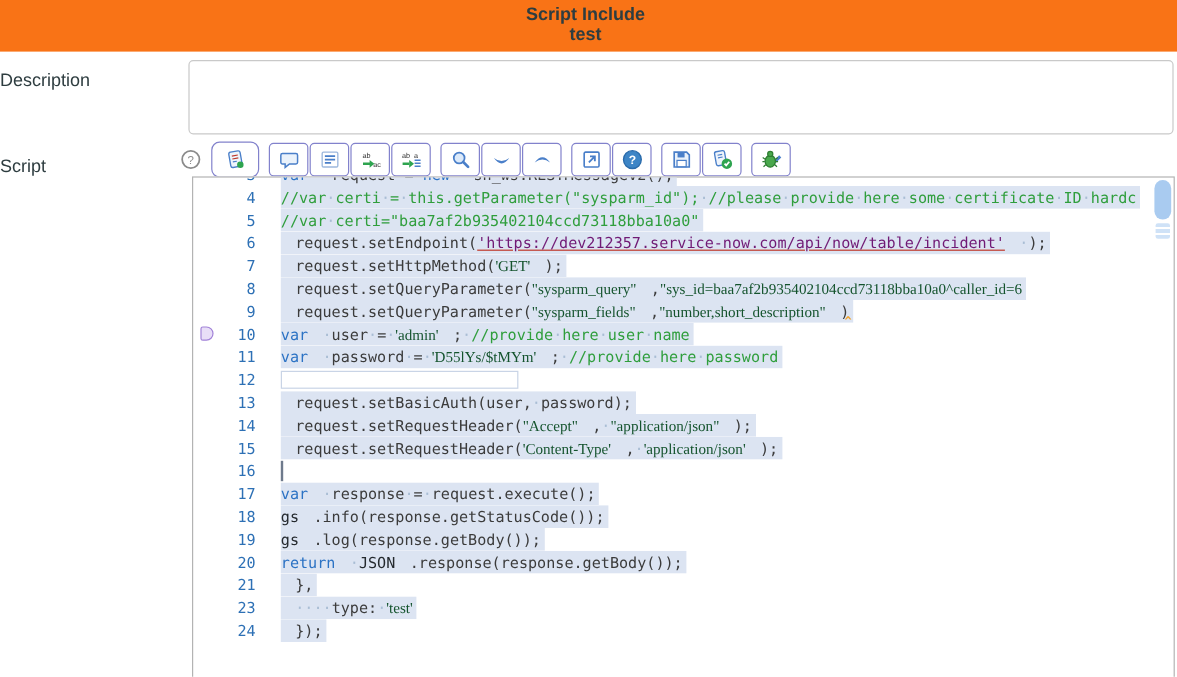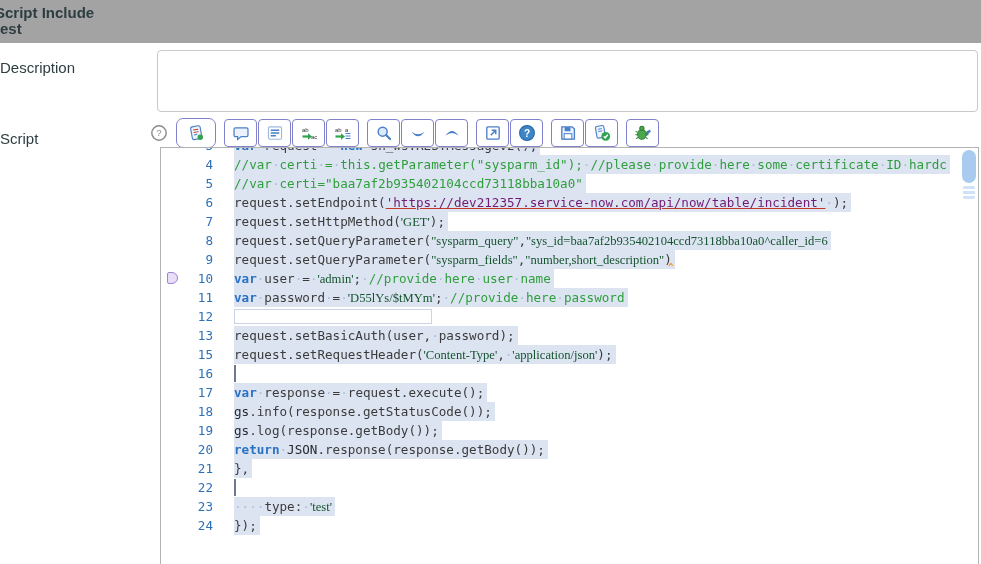--- a/index.html
+++ b/index.html
@@ -4,21 +4,21 @@
 <style>
   * { box-sizing: border-box; margin: 0; padding: 0; }
   html,body { width: 981px; height: 564px; }
   body {
     position: relative; overflow: hidden; background: #fff;
     font-family: "Liberation Sans", "DejaVu Sans", sans-serif;
   }
   
   .header {
     position: absolute; left: 0; top: 0; width: 981px; height: 43px;
-    background: #a3a3a3; padding: 5px 0 0 0;
+    background: #f97316; padding: 5px 0 0 0; text-align: center;
   }
   .header-title {
     margin-left: -5px; font-size: 15px; font-weight: bold; color: #2e3d40;
     line-height: 16px;
   }
   
   .field-label {
     position: absolute; left: 0; width: 148px; 
     font-size: 15px; color: #2e3d40; padding-right: 9px;
   }
@@ -54,26 +54,26 @@
   }
   .code-scroll { margin-top: -12px; }
   .cm-line {
     position: relative; display: flex; height: 19px; line-height: 19px;
     font-family: "DejaVu Sans Mono", "Liberation Mono", monospace; font-size: 12.6px;
     white-space: pre;
   }
   .ln { width: 52px; flex: none; text-align: right; color: #2d70b5; }
   .code { flex: 1; padding-left: 21px; overflow: hidden; }
   .sel { background: #dce4f2; padding: 2px 3px 2px 0; }
-  .tk-k { color: #2b72c4; font-weight: bold; }
+  .tk-k { color: #2b72c4; }
   .tk-s { color: #14532d; font-family: Liberation Serif, serif; }
   .tk-u { color: #701a75; text-decoration: underline; text-decoration-color: #c0392b; }
   .tk-c { color: #2f9e3c; }
   .tk-b { color: #24292e; }
-  .tk-p { color: #3b3b3b; }
+  .tk-p { color: #3b3b3b; padding-left: 12px; }
   .ws { color: #a9bdd4; }
   .selbox {
     display: inline-block; width: 198px; height: 15px; background: #fff;
     border: 1px solid #c9d4e6; vertical-align: middle; margin-top: -2px;
   }
   .sliver {
     display: inline-block; width: 2px; height: 17px; background: #6e7a8c;
     vertical-align: middle; margin-top: -2px;
   }
   .warn {
@@ -251,28 +251,28 @@
       <div class="cm-line"><div class="ln">4</div><div class="code"><span class="sel"><span class="tk-c">//var<span class="ws">·</span>certi<span class="ws">·</span>=<span class="ws">·</span>this.getParameter("sysparm_id");<span class="ws">·</span>//please<span class="ws">·</span>provide<span class="ws">·</span>here<span class="ws">·</span>some<span class="ws">·</span>certificate<span class="ws">·</span>ID<span class="ws">·</span>hardc</span></span></div></div>
       <div class="cm-line"><div class="ln">5</div><div class="code"><span class="sel"><span class="tk-c">//var<span class="ws">·</span>certi="baa7af2b935402104ccd73118bba10a0"</span></span></div></div>
       <div class="cm-line"><div class="ln">6</div><div class="code"><span class="sel"><span class="tk-p">request.setEndpoint(</span><span class="tk-u">'https://dev212357.service-now.com/api/now/table/incident'</span><span class="tk-p"><span class="ws">·</span>);</span></span></div></div>
       <div class="cm-line"><div class="ln">7</div><div class="code"><span class="sel"><span class="tk-p">request.setHttpMethod(</span><span class="tk-s">'GET'</span><span class="tk-p">);</span></span></div></div>
       <div class="cm-line"><div class="ln">8</div><div class="code"><span class="sel"><span class="tk-p">request.setQueryParameter(</span><span class="tk-s">"sysparm_query"</span><span class="tk-p">,</span><span class="tk-s">"sys_id=baa7af2b935402104ccd73118bba10a0^caller_id=6</span></span></div></div>
       <div class="cm-line"><div class="ln">9</div><div class="code"><span class="sel"><span class="tk-p">request.setQueryParameter(</span><span class="tk-s">"sysparm_fields"</span><span class="tk-p">,</span><span class="tk-s">"number,short_description"</span><span class="tk-p">)</span></span><span class="warn">^</span></div></div>
       <div class="cm-line"><div class="ln">10</div><div class="bp"></div><div class="code"><span class="sel"><span class="tk-k">var</span><span class="tk-p"><span class="ws">·</span>user<span class="ws">·</span>=<span class="ws">·</span></span><span class="tk-s">'admin'</span><span class="tk-p">;<span class="ws">·</span></span><span class="tk-c">//provide<span class="ws">·</span>here<span class="ws">·</span>user<span class="ws">·</span>name</span></span></div></div>
       <div class="cm-line"><div class="ln">11</div><div class="code"><span class="sel"><span class="tk-k">var</span><span class="tk-p"><span class="ws">·</span>password<span class="ws">·</span>=<span class="ws">·</span></span><span class="tk-s">'D55lYs/$tMYm'</span><span class="tk-p">;<span class="ws">·</span></span><span class="tk-c">//provide<span class="ws">·</span>here<span class="ws">·</span>password</span></span></div></div>
       <div class="cm-line"><div class="ln">12</div><div class="code"><span class="selbox"></span></div></div>
       <div class="cm-line"><div class="ln">13</div><div class="code"><span class="sel"><span class="tk-p">request.setBasicAuth(user,<span class="ws">·</span>password);</span></span></div></div>
+      <div class="cm-line"><div class="ln">14</div><div class="code"><span class="sel"><span class="tk-p">request.setRequestHeader(</span><span class="tk-s">"Accept"</span><span class="tk-p">,<span class="ws">·</span></span><span class="tk-s">"application/json"</span><span class="tk-p">);</span></span></div></div>
       <div class="cm-line"><div class="ln">15</div><div class="code"><span class="sel"><span class="tk-p">request.setRequestHeader(</span><span class="tk-s">'Content-Type'</span><span class="tk-p">,<span class="ws">·</span></span><span class="tk-s">'application/json'</span><span class="tk-p">);</span></span></div></div>
       <div class="cm-line"><div class="ln">16</div><div class="code"><span class="sliver"></span></div></div>
       <div class="cm-line"><div class="ln">17</div><div class="code"><span class="sel"><span class="tk-k">var</span><span class="tk-p"><span class="ws">·</span>response<span class="ws">·</span>=<span class="ws">·</span>request.execute();</span></span></div></div>
       <div class="cm-line"><div class="ln">18</div><div class="code"><span class="sel"><span class="tk-b">gs</span><span class="tk-p">.info(response.getStatusCode());</span></span></div></div>
       <div class="cm-line"><div class="ln">19</div><div class="code"><span class="sel"><span class="tk-b">gs</span><span class="tk-p">.log(response.getBody());</span></span></div></div>
       <div class="cm-line"><div class="ln">20</div><div class="code"><span class="sel"><span class="tk-k">return</span><span class="tk-p"><span class="ws">·</span></span><span class="tk-b">JSON</span><span class="tk-p">.response(response.getBody());</span></span></div></div>
       <div class="cm-line"><div class="ln">21</div><div class="code"><span class="sel"><span class="tk-p">},</span></span></div></div>
-      <div class="cm-line"><div class="ln">22</div><div class="code"><span class="sliver"></span></div></div>
       <div class="cm-line"><div class="ln">23</div><div class="code"><span class="sel"><span class="tk-p"><span class="ws">·</span><span class="ws">·</span><span class="ws">·</span><span class="ws">·</span>type:<span class="ws">·</span></span><span class="tk-s">'test'</span></span></div></div>
       <div class="cm-line"><div class="ln">24</div><div class="code"><span class="sel"><span class="tk-p">});</span></span></div></div>
     </div>
   <div class="vscrollbar">
     <div class="thumb"></div>
     <div class="thumb2"></div>
   </div>
 </div>
 
 </body></html>

